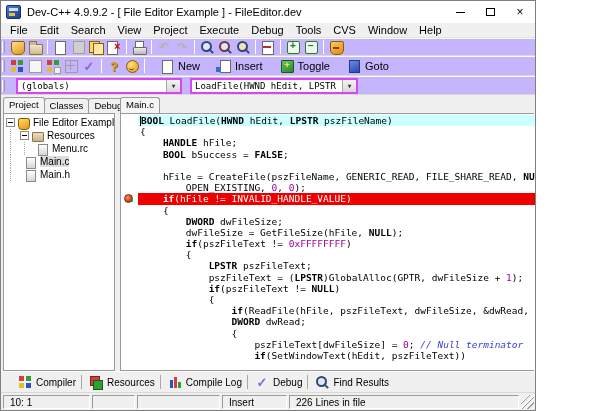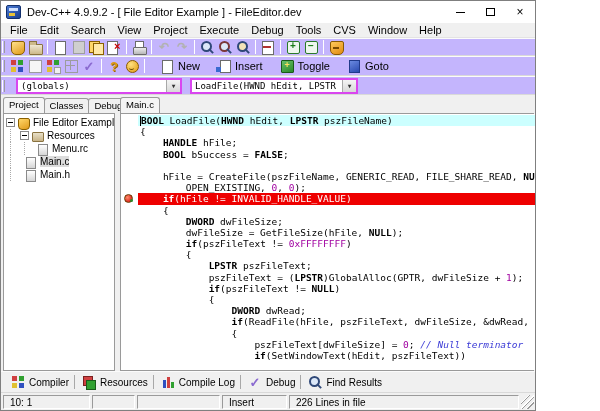--- a/index.html
+++ b/index.html
@@ -131,21 +131,21 @@
 
   .vscroll{width:13px;flex:0 0 auto;background:#f2f2f2;border-left:1px solid #dcdcdc;display:flex;flex-direction:column;align-items:center}
   .hscroll{height:13px;flex:0 0 auto;background:#f2f2f2;border-top:1px solid #dcdcdc;display:flex;align-items:center}
   .scroll-arrow{font-size:6px;color:#555;flex:0 0 auto;width:13px;height:13px;display:flex;align-items:center;justify-content:center}
   .vthumb{width:9px;height:24px;background:#c9c9c9;border:1px solid #a8a8a8;border-radius:1px;margin-top:1px}
   .hthumb{width:62%;height:9px;background:#b9b9b9;border:1px solid #9a9a9a;border-radius:1px;margin-left:1px}
   .vfill,.hfill{flex:1}
   .corner{width:13px;height:13px;flex:0 0 auto;background:#f2f2f2}
 
   
-  .bottom-tabs{height:21px;flex:0 0 auto;display:flex;align-items:center;background:#f0f0f0;border-top:1px solid #fbfbfb;font-size:10px;padding-left:3px}
+  .bottom-tabs{height:21px;flex:0 0 auto;display:flex;align-items:center;background:#f0f0f0;border-top:1px solid #fbfbfb;font-size:10px;padding-left:10px}
   .btab{display:flex;align-items:center;padding:0 5px;height:100%;white-space:nowrap}
   .btab .ico{margin-right:2px}
   .btab-sep{width:1px;height:14px;background:#a8a8a8;flex:0 0 auto}
 
   
   .statusbar{height:18px;flex:0 0 auto;display:flex;align-items:stretch;background:#f0f0f0;border-top:1px solid #d9d9d9;font-size:10px;padding:2px 1px 1px 2px;gap:2px}
   .sb{border:1px solid;border-color:#9a9a9a #fff #fff #9a9a9a;display:flex;align-items:center;padding:0 6px;white-space:nowrap;overflow:hidden}
   .sb1{width:87px}.sb2{width:43px}.sb3{width:83px}.sb4{width:65px}.sb5{flex:1}
   .grip{width:13px;flex:0 0 auto;background:
     linear-gradient(135deg,transparent 0 5px,#fff 5px 6px,#9a9a9a 6px 7px,transparent 7px 9px,#fff 9px 10px,#9a9a9a 10px 11px,transparent 11px 13px,#fff 13px 14px,#9a9a9a 14px 15px,transparent 15px)}
@@ -319,22 +319,22 @@
               <div class="code-row hl-bp"><span class="gutter-cell"><span class="bp-dot"></span></span><span class="code-text"><span>    </span><span class="tok-kw">if</span><span>(hFile != INVALID_HANDLE_VALUE)</span></span></div>
               <div class="code-row"><span class="gutter-cell"></span><span class="code-text"><span>    {</span></span></div>
               <div class="code-row"><span class="gutter-cell"></span><span class="code-text"><span>        </span><span class="tok-kw">DWORD</span><span> dwFileSize;</span></span></div>
               <div class="code-row"><span class="gutter-cell"></span><span class="code-text"><span>        dwFileSize = GetFileSize(hFile, </span><span class="tok-kw">NULL</span><span>);</span></span></div>
               <div class="code-row"><span class="gutter-cell"></span><span class="code-text"><span>        </span><span class="tok-kw">if</span><span>(pszFileText != </span><span class="tok-num">0xFFFFFFFF</span><span>)</span></span></div>
               <div class="code-row"><span class="gutter-cell"></span><span class="code-text"><span>        {</span></span></div>
               <div class="code-row"><span class="gutter-cell"></span><span class="code-text"><span>            </span><span class="tok-kw">LPSTR</span><span> pszFileText;</span></span></div>
               <div class="code-row"><span class="gutter-cell"></span><span class="code-text"><span>            pszFileText = (</span><span class="tok-kw">LPSTR</span><span>)GlobalAlloc(GPTR, dwFileSize + </span><span class="tok-num">1</span><span>);</span></span></div>
               <div class="code-row"><span class="gutter-cell"></span><span class="code-text"><span>            </span><span class="tok-kw">if</span><span>(pszFileText != </span><span class="tok-kw">NULL</span><span>)</span></span></div>
               <div class="code-row"><span class="gutter-cell"></span><span class="code-text"><span>            {</span></span></div>
+              <div class="code-row"><span class="gutter-cell"></span><span class="code-text"><span>                </span><span class="tok-kw">if</span><span>(ReadFile(hFile, pszFileText, dwFileSize, &amp;dwRead, </span><span class="tok-kw">NULL</span><span>))</span></span></div>
               <div class="code-row"><span class="gutter-cell"></span><span class="code-text"><span>                </span><span class="tok-kw">DWORD</span><span> dwRead;</span></span></div>
-              <div class="code-row"><span class="gutter-cell"></span><span class="code-text"><span>                </span><span class="tok-kw">if</span><span>(ReadFile(hFile, pszFileText, dwFileSize, &amp;dwRead, </span><span class="tok-kw">NULL</span><span>))</span></span></div>
               <div class="code-row"><span class="gutter-cell"></span><span class="code-text"><span>                {</span></span></div>
               <div class="code-row"><span class="gutter-cell"></span><span class="code-text"><span>                    pszFileText[dwFileSize] = </span><span class="tok-num">0</span><span>; </span><span class="tok-com">// Null terminator</span></span></div>
               <div class="code-row"><span class="gutter-cell"></span><span class="code-text"><span>                    </span><span class="tok-kw">if</span><span>(SetWindowText(hEdit, pszFileText))</span></span></div>
             </div>
           <div class="vscroll">
             <span class="scroll-arrow">▲</span>
             <span class="vthumb"></span>
             <span class="vfill"></span>
             <span class="scroll-arrow">▼</span>
           </div>

